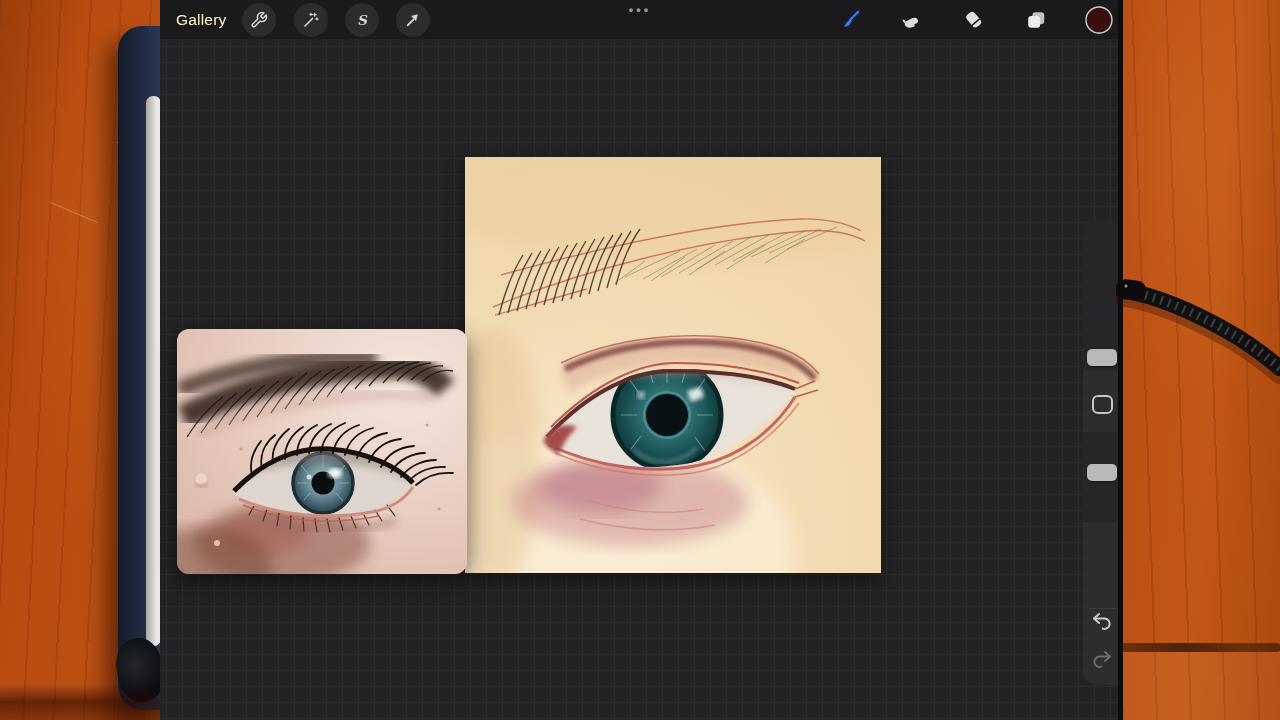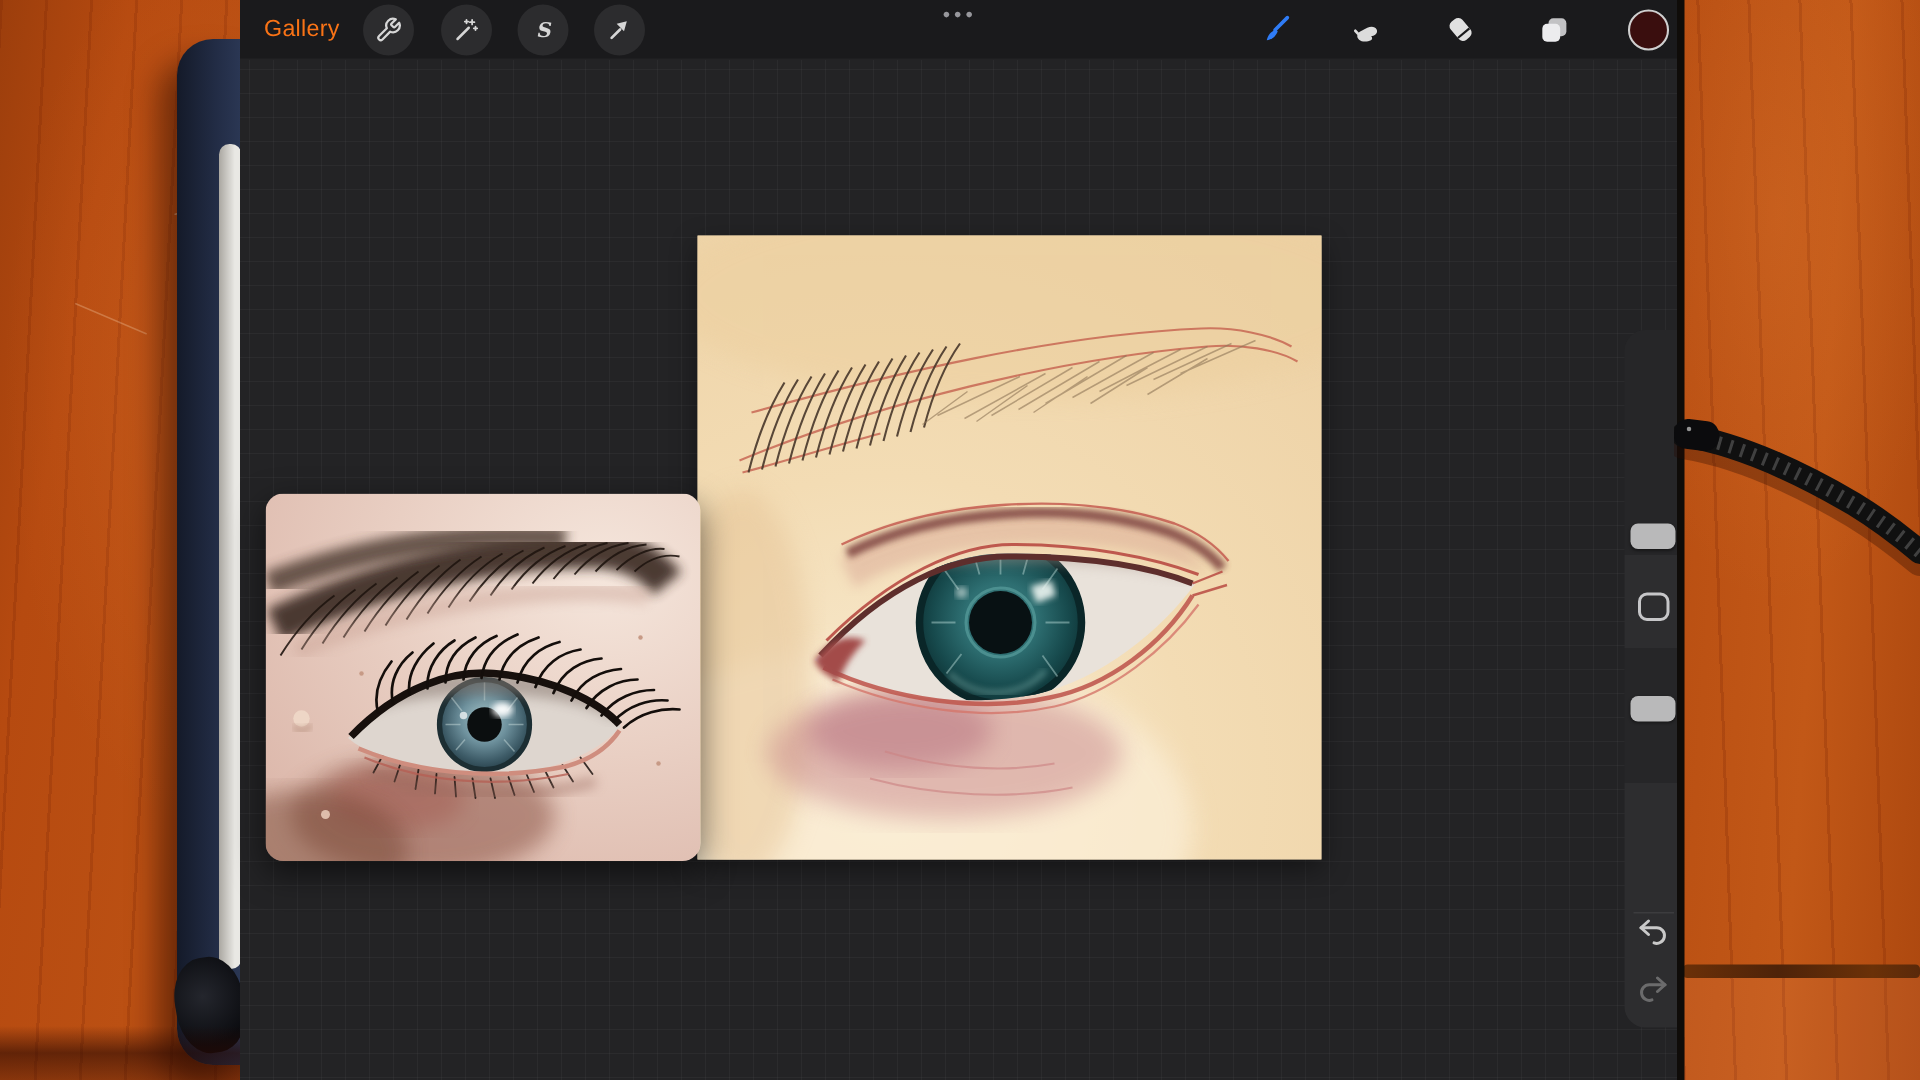--- a/index.html
+++ b/index.html
@@ -48,21 +48,21 @@
     background-image:
       linear-gradient(rgba(255,255,255,.034) 1px, transparent 1px),
       linear-gradient(90deg, rgba(255,255,255,.034) 1px, transparent 1px);
     background-size:16px 16px;background-position:6px 46px;}
   .screen-edge-r{position:absolute;left:1118px;top:0;width:5px;height:720px;background:#0f0c09;}
 
   
   .topbar{position:absolute;left:0;top:0;width:962px;height:40px;background:#1a1a1c;
     border-bottom:1px solid rgba(255,255,255,.045);}
   .gallery{position:absolute;left:16px;top:0;height:40px;display:flex;align-items:center;
-    color:#f97316;font-size:15.5px;letter-spacing:.2px;cursor:default;}
+    color:#fef9c3;font-size:15.5px;letter-spacing:.2px;cursor:default;}
   .circ-btn{position:absolute;top:3px;width:34px;height:34px;border-radius:50%;
     background:#2c2c2e;display:flex;align-items:center;justify-content:center;}
   .flat-btn{position:absolute;top:3px;width:34px;height:34px;display:flex;
     align-items:center;justify-content:center;}
   .dots{position:absolute;left:440px;top:2px;width:80px;text-align:center;
     color:#97979c;font-size:13px;letter-spacing:3px;font-weight:700;}
 
   
   .sidebar{position:absolute;left:923px;top:220px;width:39px;height:465px;
     background:#2d2d2f;border-radius:14px 0 0 14px;}

